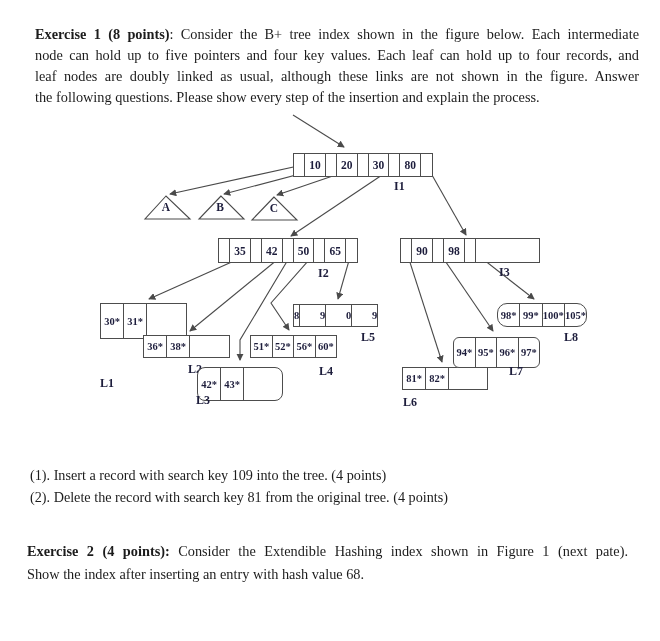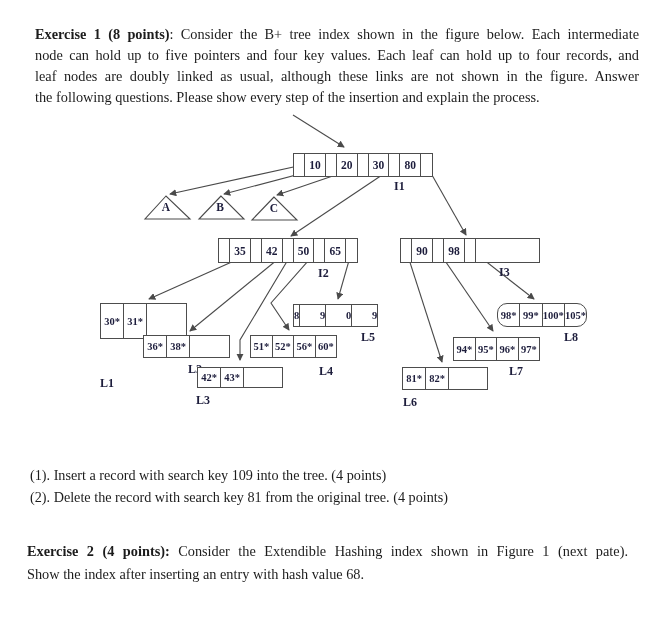--- a/index.html
+++ b/index.html
@@ -123,21 +123,21 @@
     </div>
     <div class="nlabel" style="left:100px; top:331px;margin-top:45px;">L1</div>
 
     <div class="node leaf" style="left:143px; top:335px; width:87px; height:23px;">
       <span class="cell r">36*</span>
       <span class="cell r">38*</span>
       <span class="cell e"></span>
     </div>
     <div class="nlabel" style="left:152px; top:362px;margin-left:36px;">L2</div>
 
-    <div class="node leaf" style="left:197px; top:367px; width:86px; height:21px;">
+    <div class="node leaf" style="left:197px; top:367px; width:86px; height:34px;border-radius:8px;">
       <span class="cell r">42*</span>
       <span class="cell r">43*</span>
       <span class="cell e"></span>
     </div>
     <div class="nlabel" style="left:196px; top:393px;">L3</div>
 
     <div class="node leaf" style="left:250px; top:335px; width:87px; height:23px;">
       <span class="cell r4">51*</span>
       <span class="cell r4">52*</span>
       <span class="cell r4">56*</span>
@@ -153,21 +153,21 @@
     </div>
     <div class="nlabel" style="left:361px; top:330px;">L5</div>
 
     <div class="node leaf" style="left:402px; top:367px; width:86px; height:23px;">
       <span class="cell r">81*</span>
       <span class="cell r">82*</span>
       <span class="cell e"></span>
     </div>
     <div class="nlabel" style="left:403px; top:395px;">L6</div>
 
-    <div class="node leaf" style="left:453px; top:337px; width:87px; height:24px;">
+    <div class="node leaf" style="left:453px; top:337px; width:87px; height:31px;border-radius:6px;">
       <span class="cell r4">94*</span>
       <span class="cell r4">95*</span>
       <span class="cell r4">96*</span>
       <span class="cell r4">97*</span>
     </div>
     <div class="nlabel" style="left:509px; top:364px;">L7</div>
 
     <div class="node leaf" style="left:497px; top:303px; width:90px; height:24px;border-radius:10px;">
       <span class="cell r4">98*</span>
       <span class="cell r4">99*</span>

